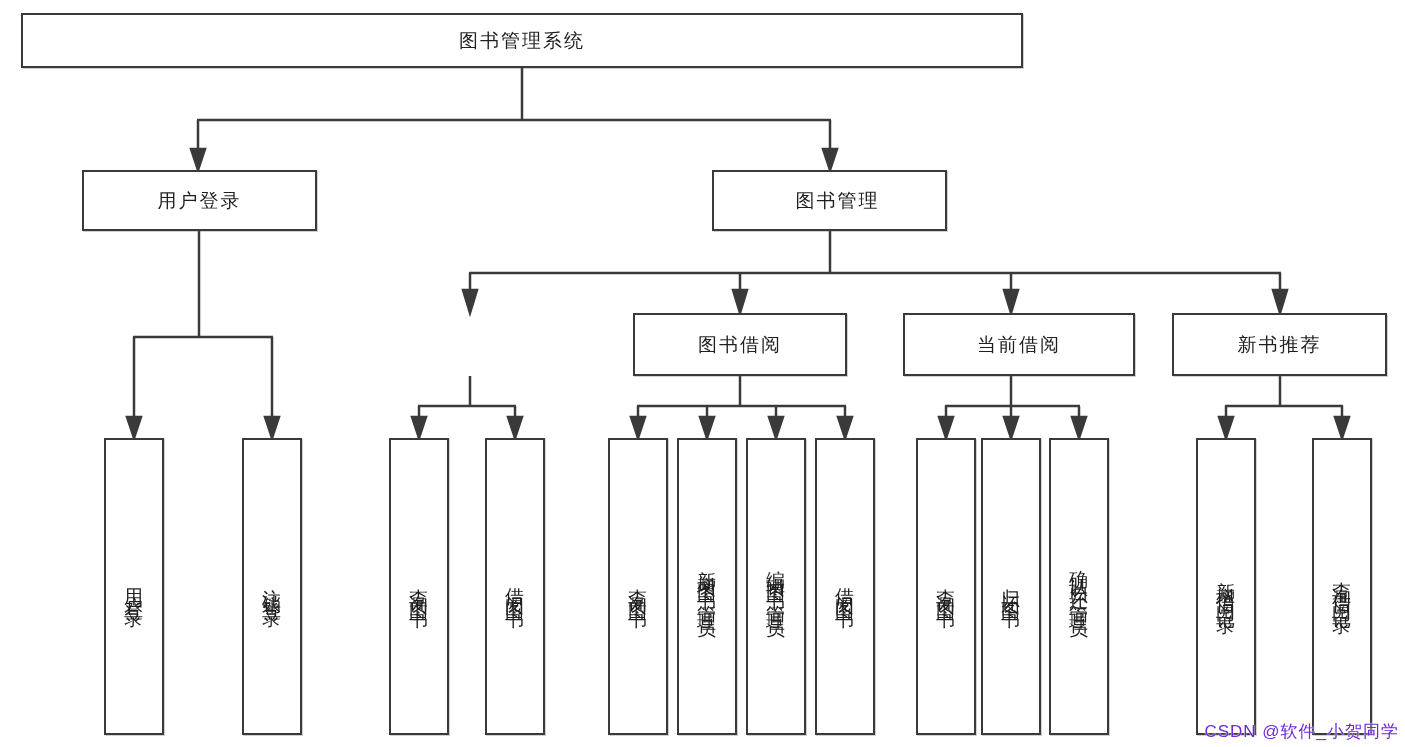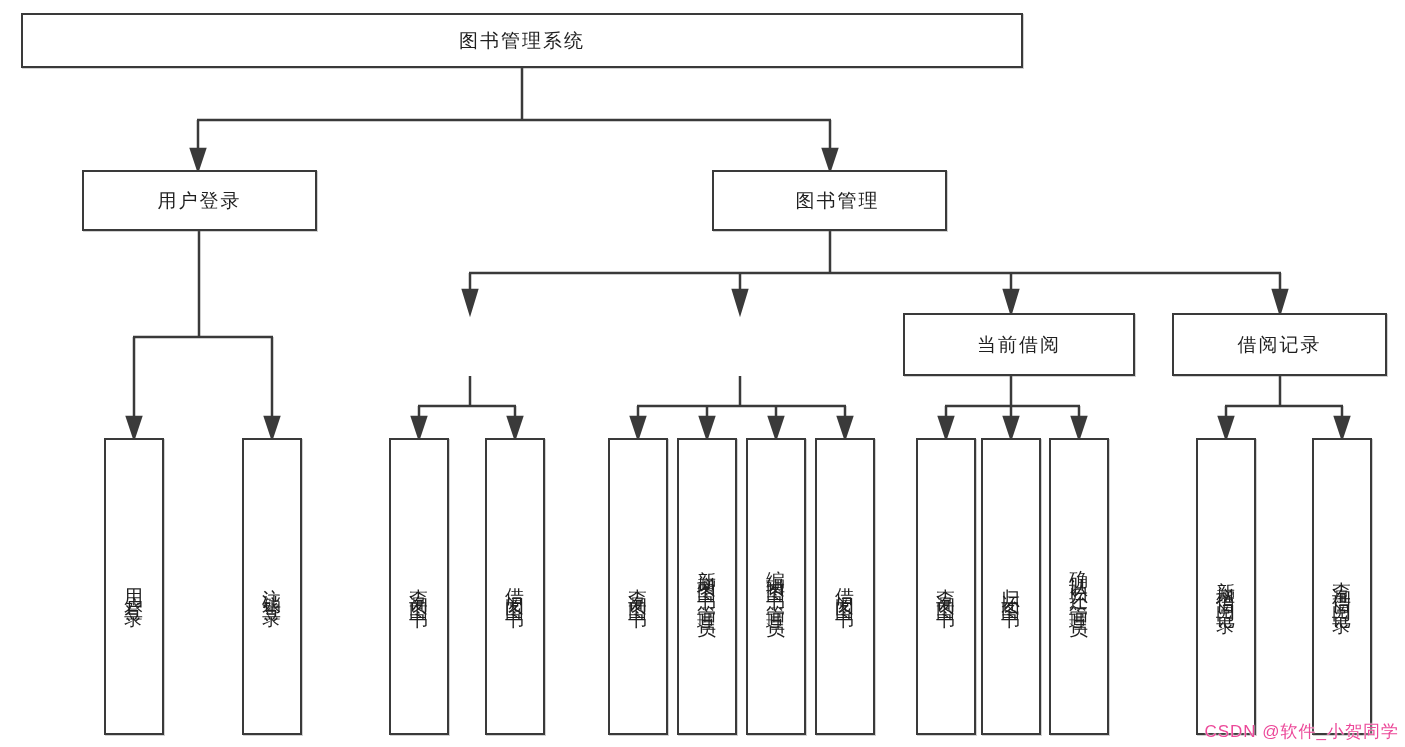--- a/index.html
+++ b/index.html
@@ -80,21 +80,21 @@
   .leaf-10 { left: 981px; }
   .leaf-11 { left: 1049px; }
   .leaf-12 { left: 1196px; }
   .leaf-13 { left: 1312px; }
   .watermark {
     position: absolute;
     right: 6px;
     bottom: 4px;
     z-index: 3;
     font-size: 17px;
-    color: #ec4899;
+    color: #6d28d9;
     letter-spacing: 1px;
     text-shadow: 0 0 2px #ffffff, 0 0 1px #ffffff;
     white-space: nowrap;
   }
 </style>
 </head>
 <body>
 
 <div class="canvas">
 
@@ -180,25 +180,28 @@
     <span class="lbl">图书管理系统</span>
   </div>
 
   <div class="node l2-a">
     <span class="lbl">用户登录</span>
   </div>
   <div class="node l2-b">
     <span class="lbl">图书管理</span>
   </div>
 
+  <div class="node l3-b">
+    <span class="lbl">图书借阅</span>
+  </div>
   <div class="node l3-c">
     <span class="lbl">当前借阅</span>
   </div>
   <div class="node l3-d">
-    <span class="lbl">借阅记录</span>
+    <span class="lbl">新书推荐</span>
   </div>
 
   <div class="leaf leaf-1">
     <span class="vlbl">用户登录</span>
   </div>
   <div class="leaf leaf-2">
     <span class="vlbl">注销登录</span>
   </div>
   <div class="leaf leaf-3">
     <span class="vlbl">查询图书</span>

